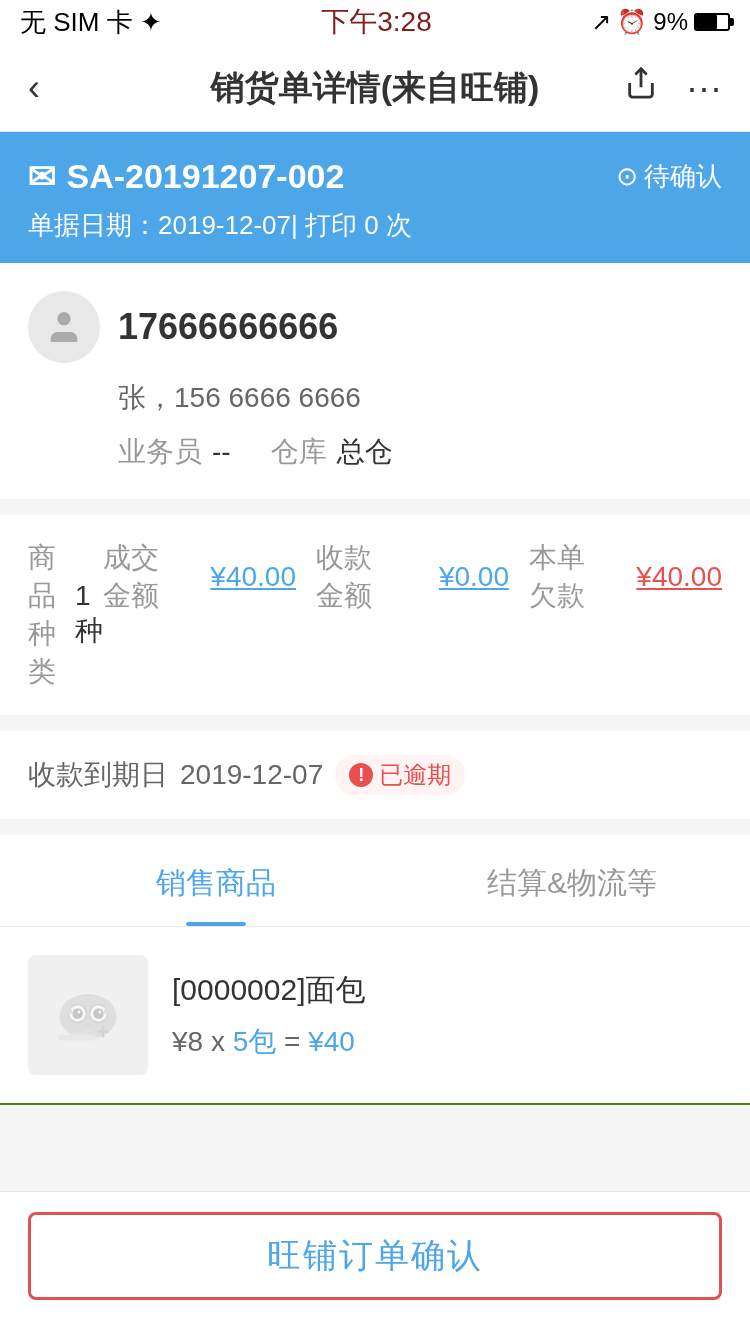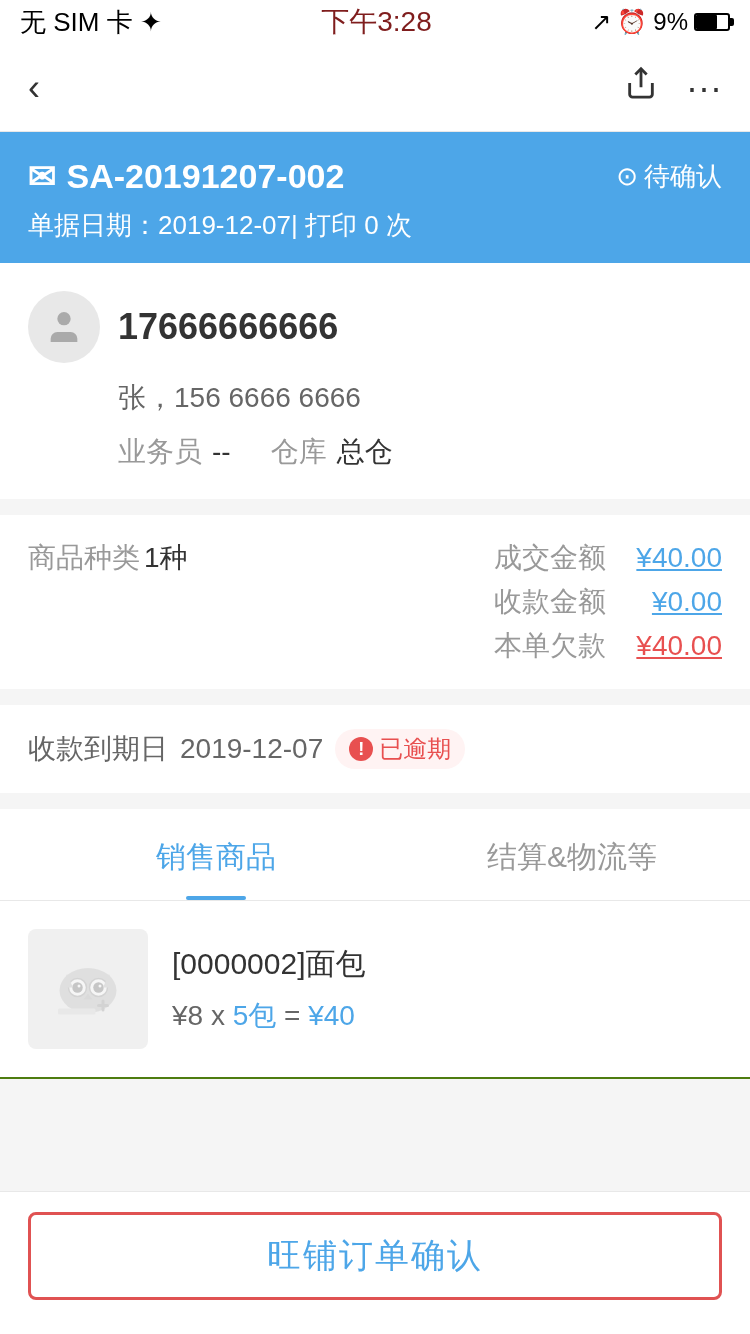--- a/index.html
+++ b/index.html
@@ -190,36 +190,36 @@
     .amounts-section {
       background: #fff;
       padding: 24px 28px;
       margin-bottom: 16px;
       display: flex;
       align-items: flex-start;
     }
     .amounts-left {
       display: flex;
       align-items: center;
-      gap: 4px;
+      gap: 19px;
       flex: 1;
     }
     .product-kinds-label {
       font-size: 28px;
       color: #999;
     }
     .product-kinds-value {
       font-size: 28px;
       color: #333;
     }
     .amounts-right {
       display: flex;
-      flex-direction: column;
+      flex-direction: row;
       align-items: flex-end;
-      gap: 6px;
+      gap: 20px;
     }
     .amount-row {
       display: flex;
       align-items: center;
       gap: 16px;
       font-size: 28px;
     }
     .amount-label {
       color: #999;
     }
@@ -388,20 +388,21 @@
     <span>⏰</span>
     <span>9%</span>
     <span class="battery-icon">
       <div class="battery-fill"></div>
     </span>
   </div>
 </div>
 
 <div class="nav-bar">
   <span class="nav-back">‹</span>
+  <span class="nav-title">销货单详情(来自旺铺)</span>
   <div class="nav-right">
     <span class="nav-icon">
       <svg width="34" height="34" viewBox="0 0 24 24" fill="none" stroke="#333" stroke-width="2">
         <path d="M4 12v8a2 2 0 0 0 2 2h12a2 2 0 0 0 2-2v-8"></path>
         <polyline points="16 6 12 2 8 6"></polyline>
         <line x1="12" y1="2" x2="12" y2="15"></line>
       </svg>
     </span>
     <span class="nav-icon">···</span>
   </div>

